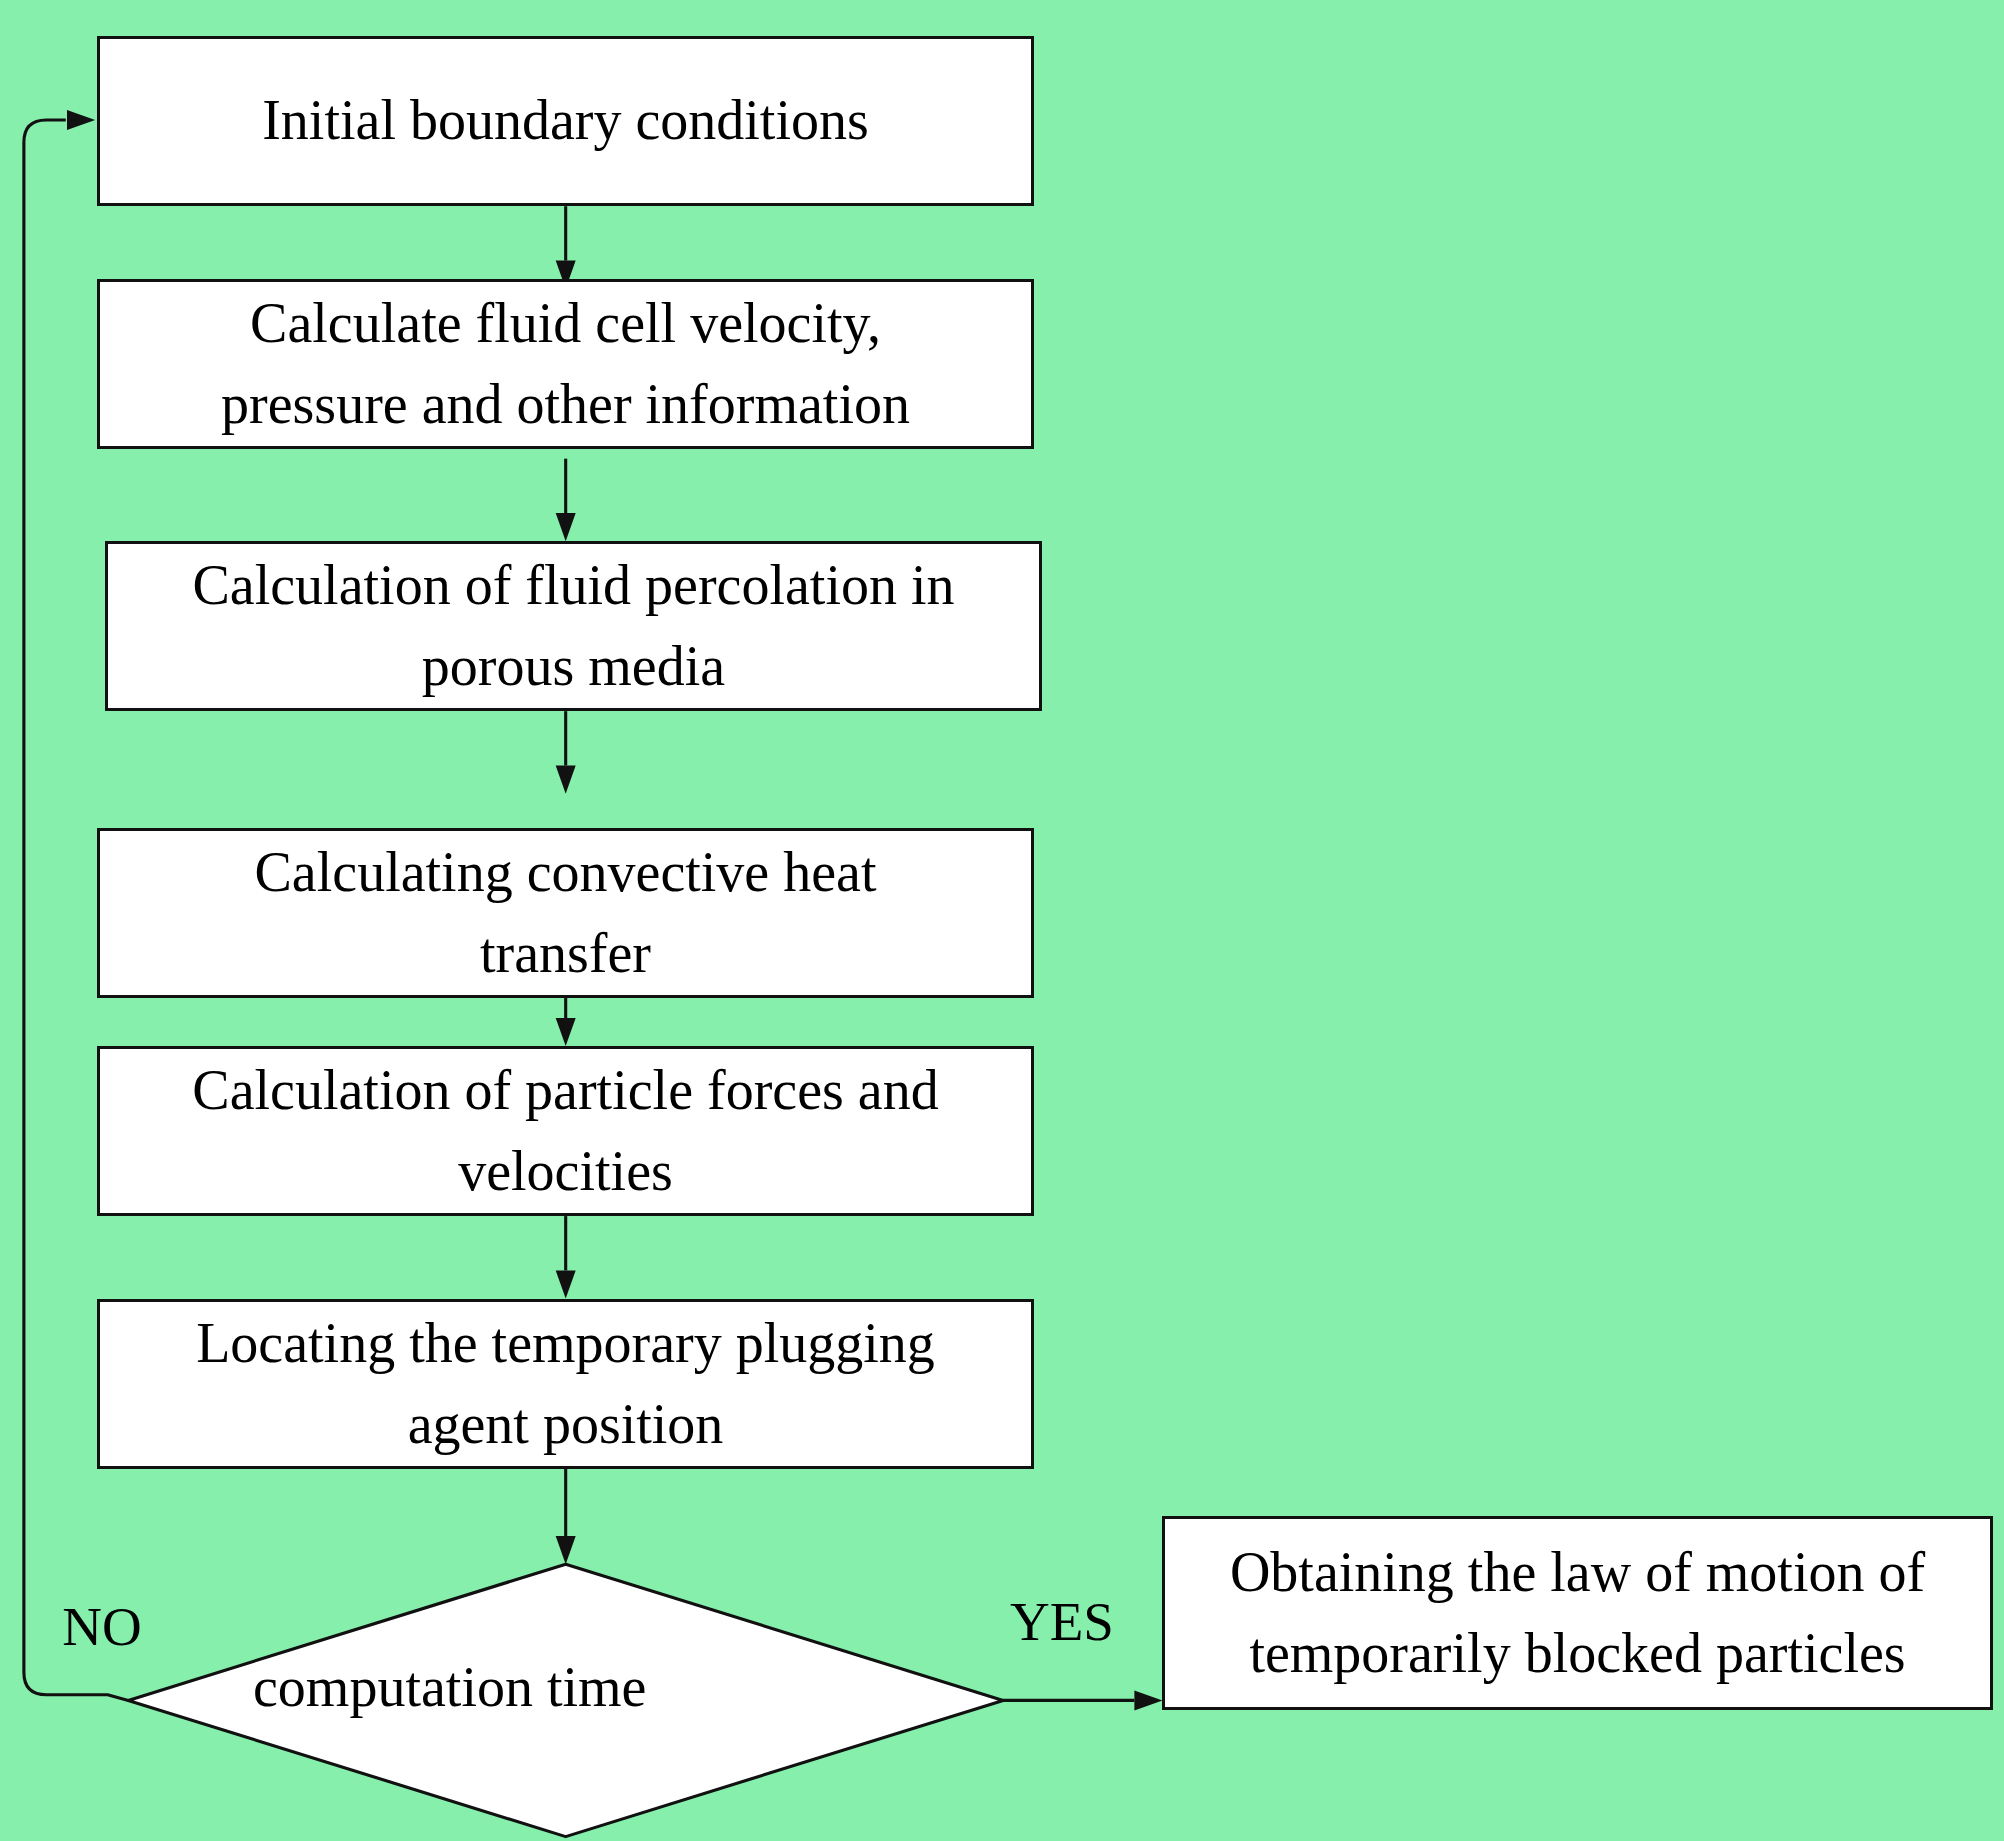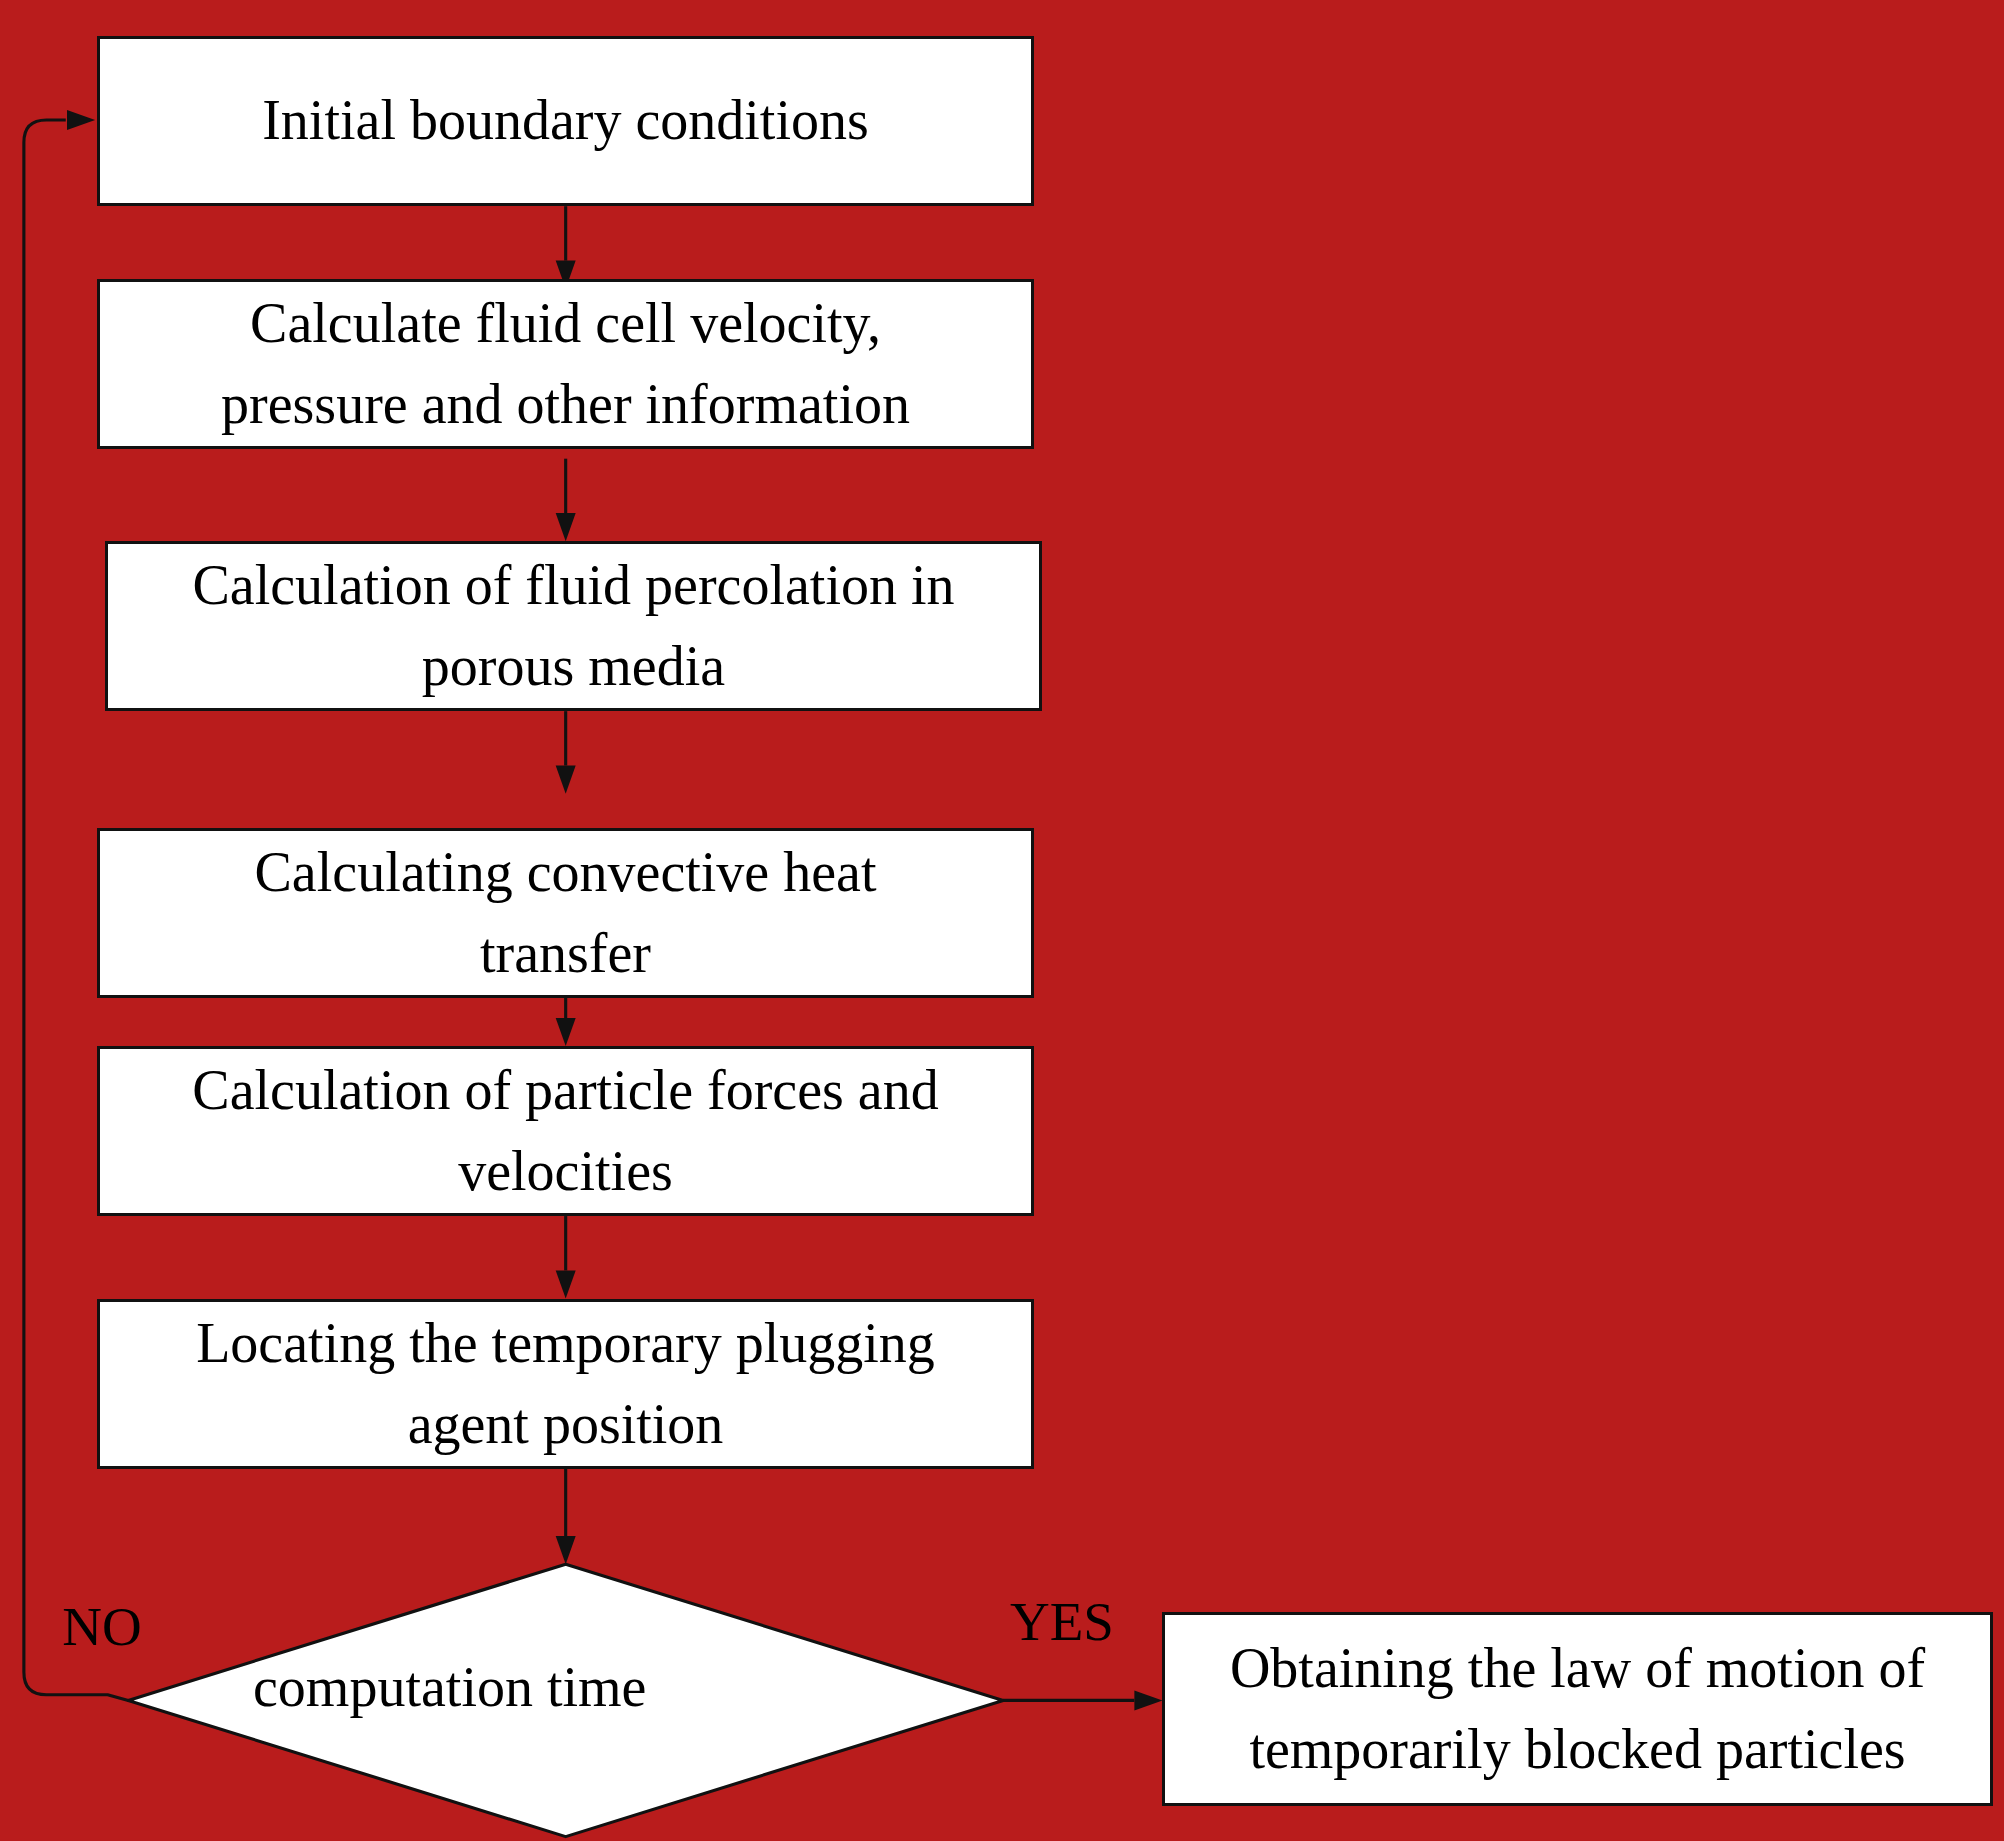--- a/index.html
+++ b/index.html
@@ -1,20 +1,20 @@
 <!DOCTYPE html>
 <html style="font-size:10px"><head>
 <meta charset="utf-8">
 <style>
   html, body { margin: 0; padding: 0; background: #ffffff; }
   #canvas {
     position: relative;
     width: 2005px;
     height: 1841px;
-    background: #b91c1c;
+    background: #86efac;
     font-family: "Liberation Serif", "DejaVu Serif", serif;
     color: #000000;
   }
   #connectors {
     position: absolute;
     left: 0; top: 0;
     width: 2005px; height: 1841px;
   }
   .flow-box {
     position: absolute;
@@ -29,21 +29,21 @@
     justify-content: center;
     text-align: center;
     font-size: 56px;
     line-height: 1.45;
     padding: 0 59px;
   }
   .flow-box.narrow { padding: 0 110px; margin-top: 34px; }
   #box-result {
     position: absolute;
     left: 1162px;
-    top: 1612px;
+    top: 1516px;
     width: 831px;
     height: 194px;
     border: 3.7px solid #111111;
     background: #ffffff;
     box-sizing: border-box;
     display: flex;
     align-items: center;
     justify-content: center;
     text-align: center;
     font-size: 56px;

